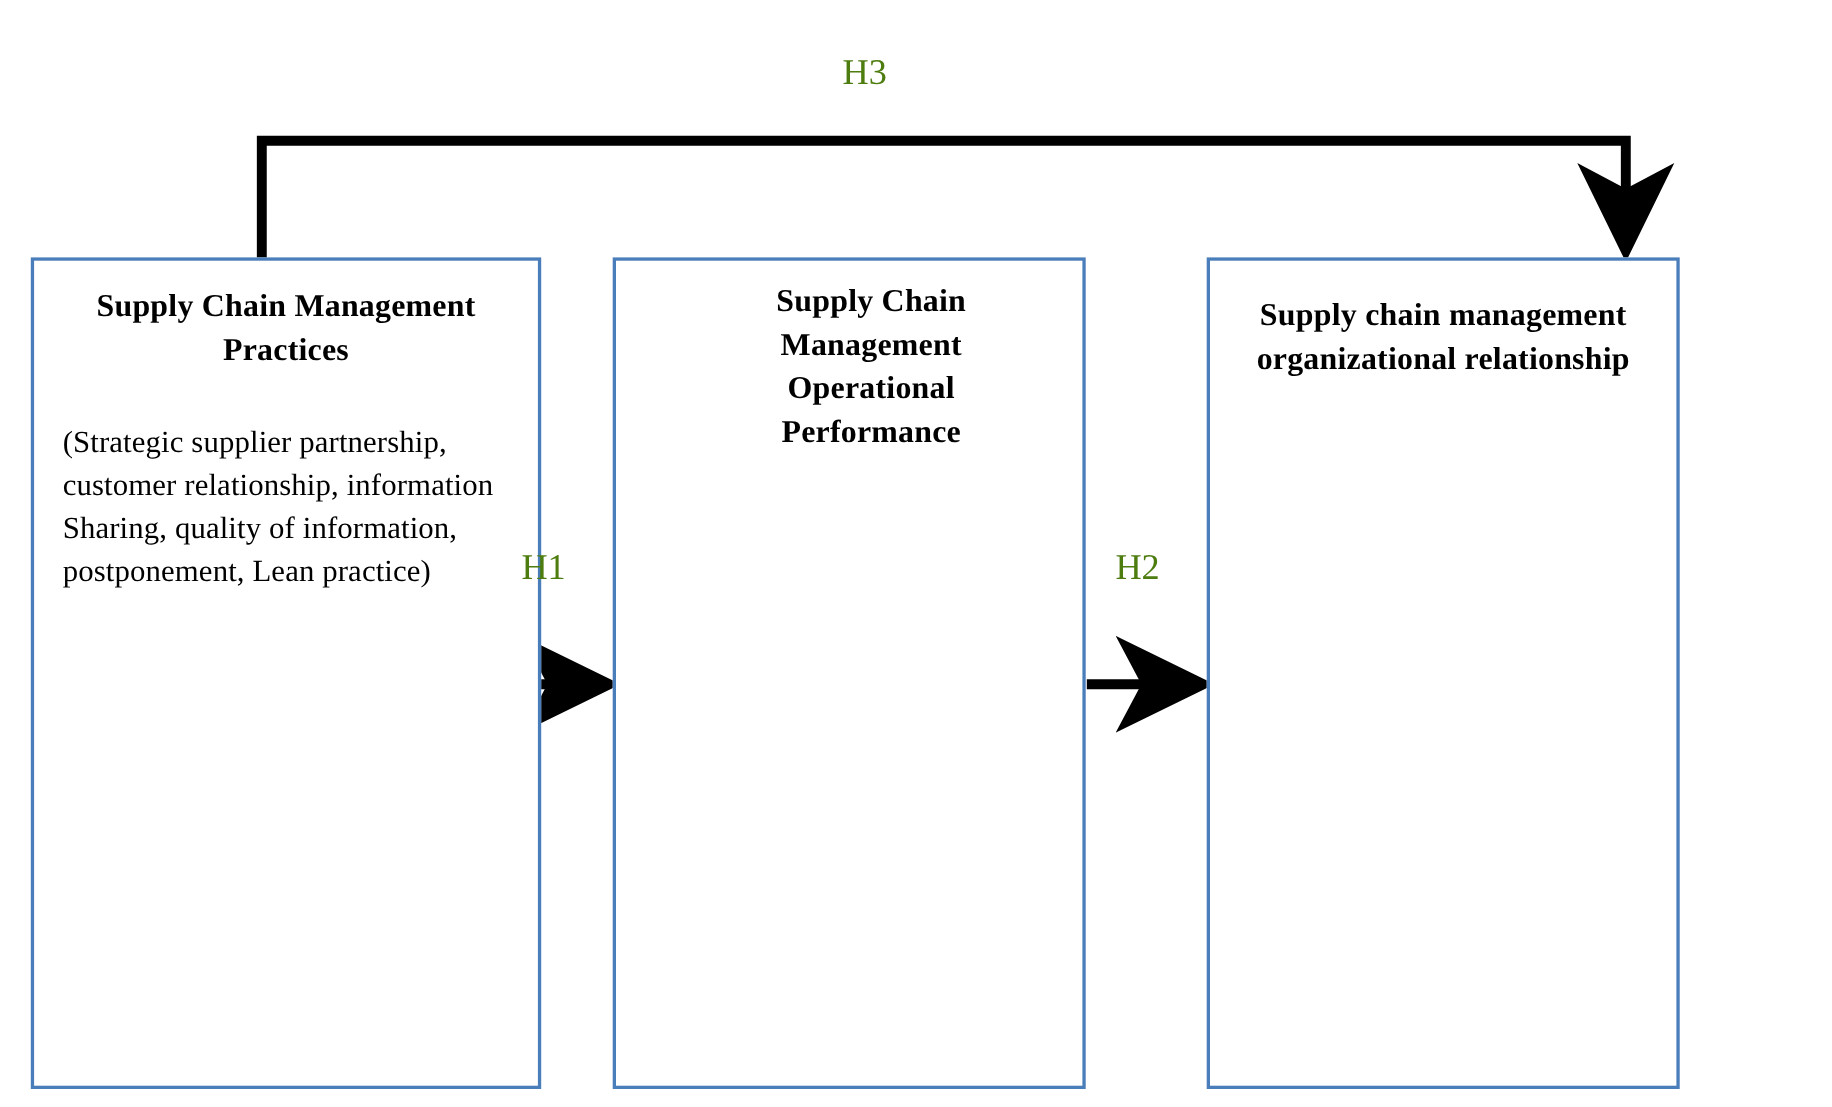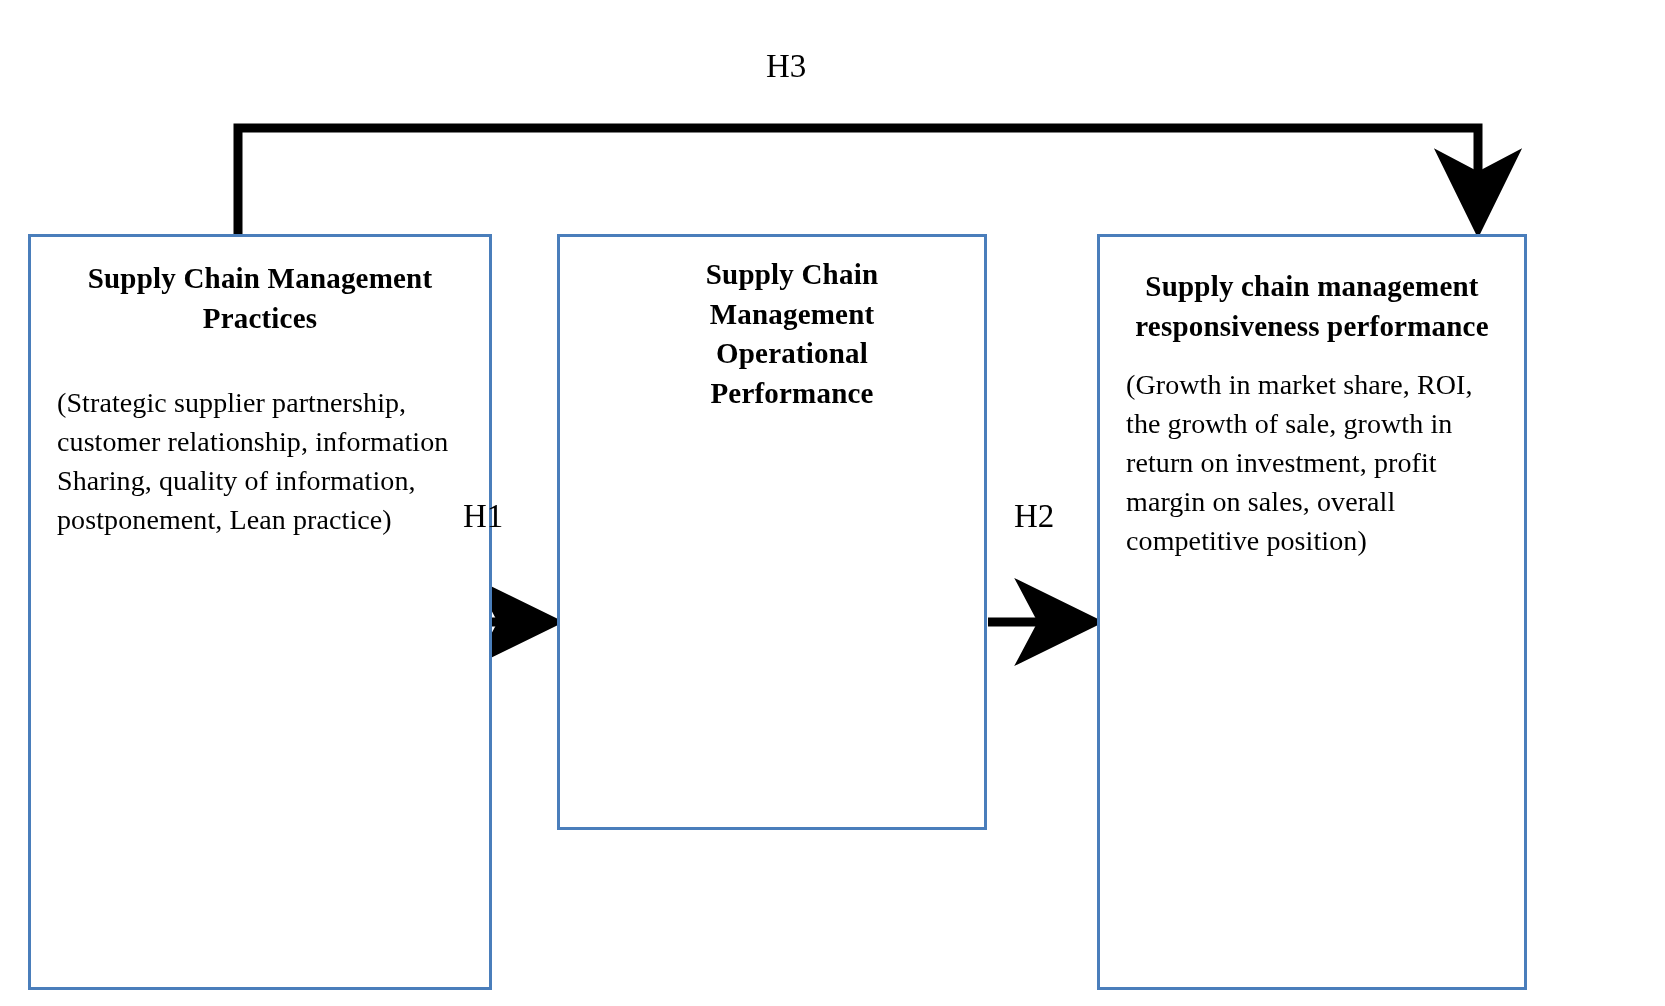--- a/index.html
+++ b/index.html
@@ -31,21 +31,21 @@
 
   
   .node-box {
     position: absolute;
     box-sizing: border-box;
     background: #ffffff;
     border: 3px solid #4A7EBB;
     box-shadow: 3px 4px 0 -1px rgba(255,255,255,0);
   }
   .node-box.b1 { left: 28px;   top: 234px; width: 464px; height: 756px; }
-  .node-box.b2 { left: 557px;  top: 234px; width: 430px; height: 596px; padding-left: 40px; }
+  .node-box.b2 { left: 557px;  top: 234px; width: 430px; height: 756px; padding-left: 40px; }
   .node-box.b3 { left: 1097px; top: 234px; width: 430px; height: 756px; }
 
   .node-title {
     font-weight: bold;
     font-size: 29px;
     line-height: 1.37;
     text-align: center;
     padding: 20px 36px 0 36px;
     letter-spacing: 0.2px;
   }
@@ -61,24 +61,24 @@
   .b2 .node-title { padding-top: 18px; }
   .b2 .node-body  { margin-top: 8px;  padding-left: 28px; }
   .b3 .node-title { padding-top: 30px; padding-left: 30px; padding-right: 30px;}
   .b3 .node-body  { margin-top: 20px; padding-left: 26px; }
 
   
   .h-label {
     position: absolute;
     font-size: 33px;
     line-height: 1;
-    color: #000000;
+    color: #4d7c0f;
     white-space: nowrap;
   }
-  #h1-label { left: 463px;  top: 500px; }
+  #h1-label { left: 474px;  top: 500px; }
   #h2-label { left: 1014px; top: 500px; }
   #h3-label { left: 766px;  top: 50px;  }
 </style>
 </head>
 <body>
 
 <div id="canvas">
 
   <svg id="connectors" viewBox="0 0 1665 1006">
     <defs>
@@ -112,17 +112,16 @@
 
   <div class="h-label" id="h1-label">H1</div>
 
   <div class="node-box b2">
     <div class="node-title">Supply Chain Management Operational Performance</div>
   </div>
 
   <div class="h-label" id="h2-label">H2</div>
 
   <div class="node-box b3">
-    <div class="node-title">Supply chain management responsiveness performance</div>
-    <div class="node-body">(Growth in market share, ROI, the growth of sale, growth in return on investment, profit margin on sales, overall competitive position)</div>
+    <div class="node-title">Supply chain management organizational relationship</div>
   </div>
 
 </div>
 
 </body></html>

